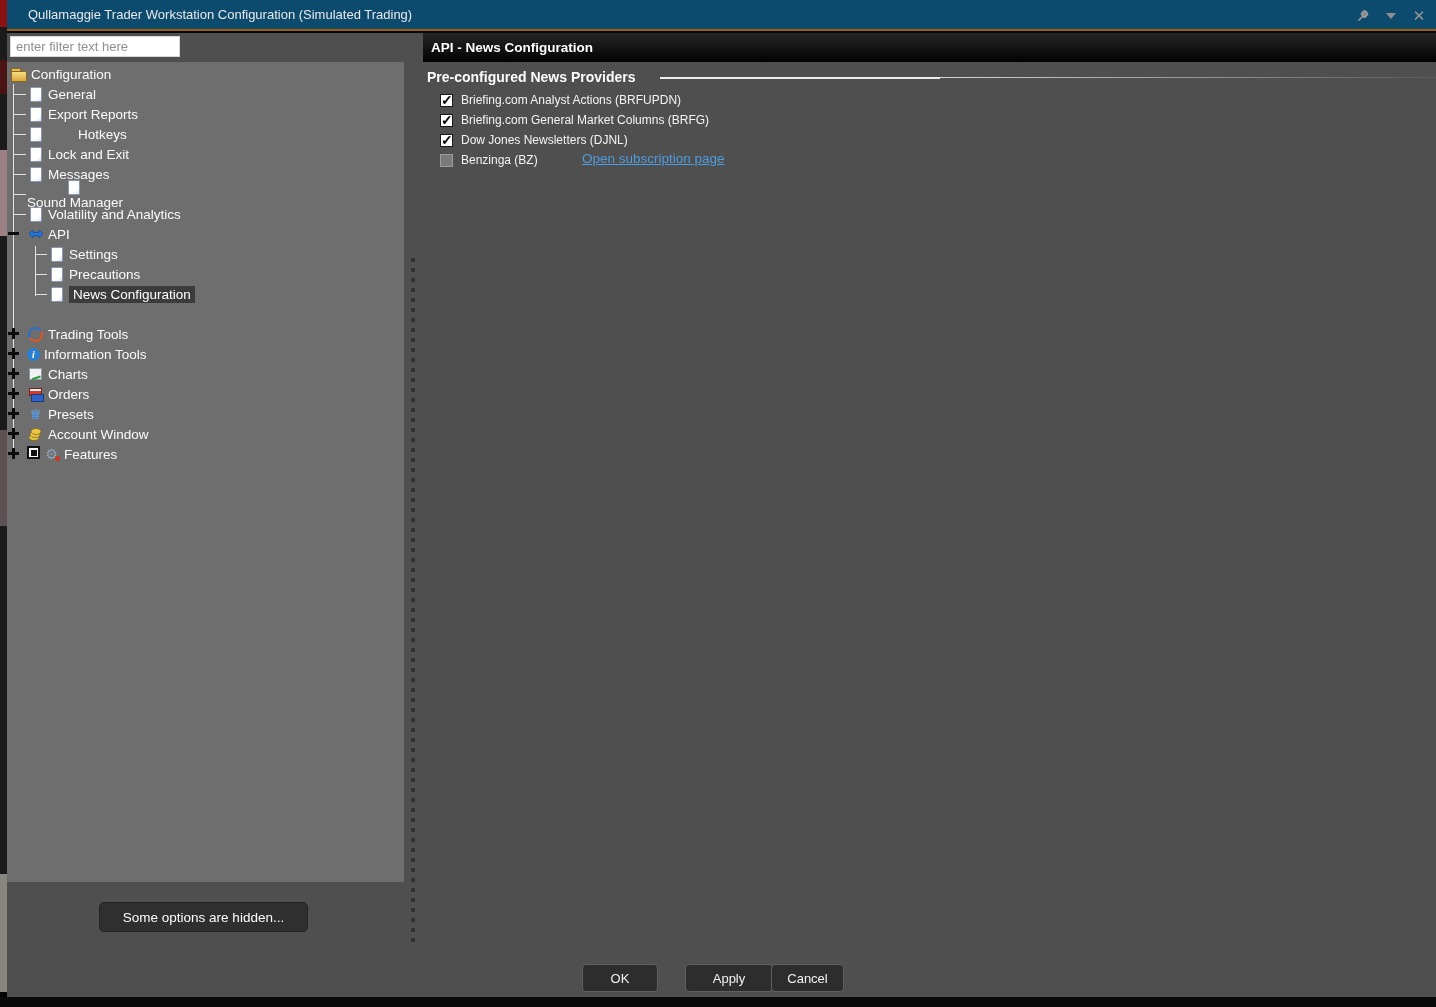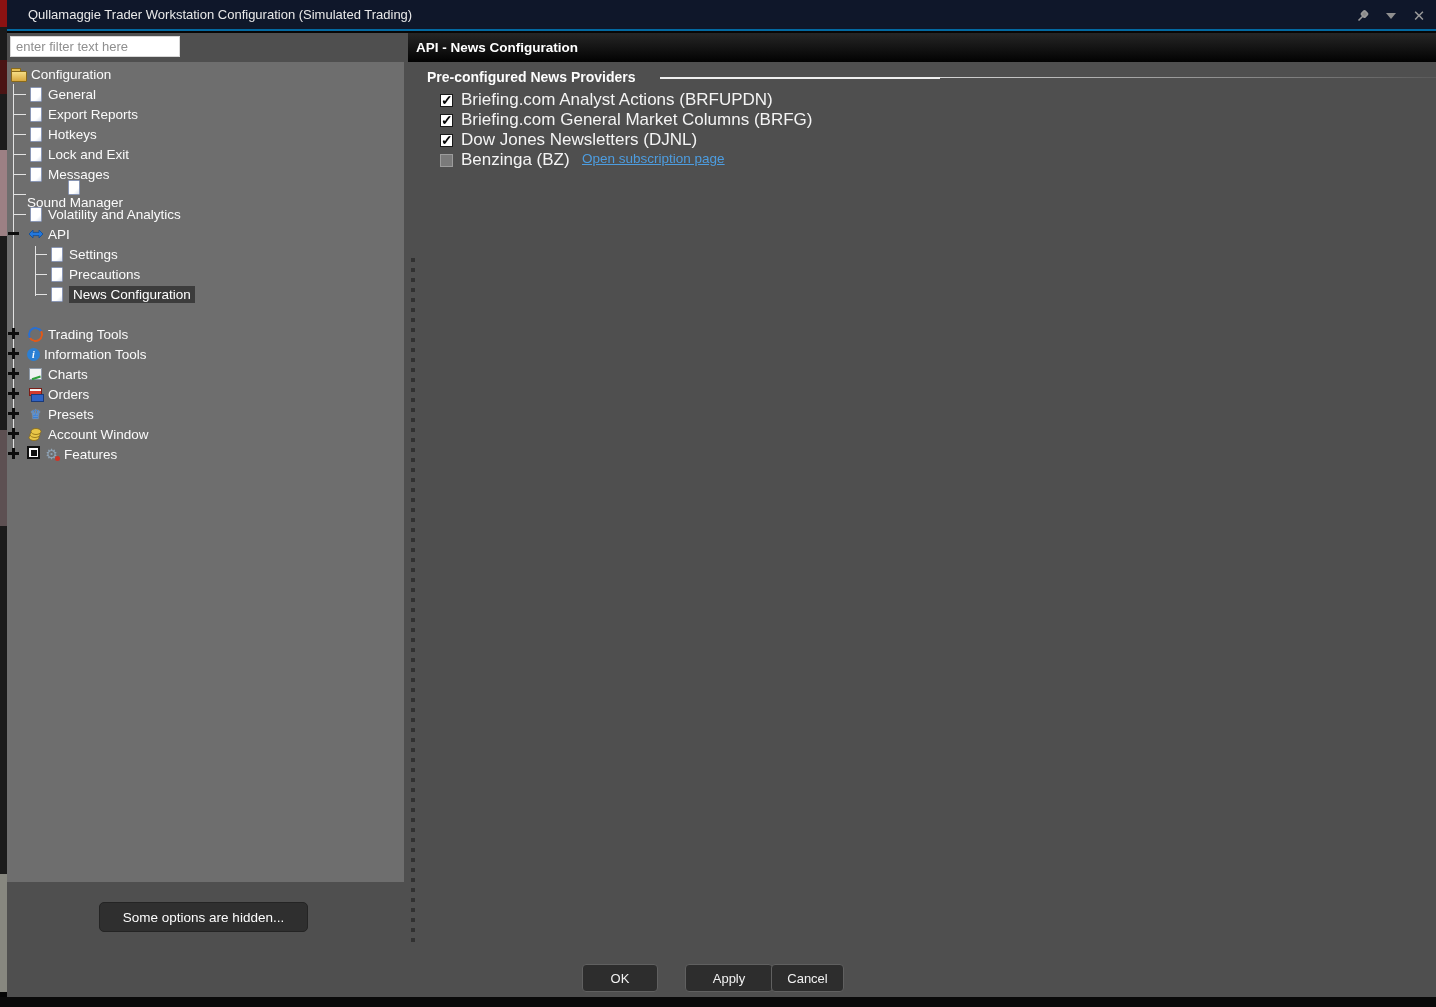--- a/index.html
+++ b/index.html
@@ -13,21 +13,21 @@
   .ls-seg { position:absolute; left:0; width:7px; }
   .ls-red   { top:0;   height:27px;  background:#8c1212; }
   .ls-red2  { top:60px; height:34px; background:#4a1414; }
   .ls-mauve { top:150px; height:86px; background:#9c8084; }
   .ls-mauve2{ top:430px; height:96px; background:#5d5052; }
   .ls-gray  { top:874px; height:118px; background:#87877f; }
   .ls-black { top:992px; height:15px; background:#050505; }
 
   .titlebar {
     position:absolute; left:7px; top:0; right:0; height:31px;
-    background:#0f172a; border-bottom:2px solid #0369a1;
+    background:#0c4a6e; border-bottom:2px solid #a16207;
     display:flex; align-items:center;
   }
   .title-text { margin-left:21px; font-size:13px; color:#e9e9e9; }
   .title-icons { position:absolute; right:8px; top:0; height:31px; display:flex; align-items:center; gap:10px; }
   .tbtn { width:18px; height:18px; display:flex; align-items:center; justify-content:center; color:#9a9a9a; }
   .tri-down { width:0; height:0; border-left:5px solid transparent; border-right:5px solid transparent; border-top:6px solid #8f8f8f; }
   .x-glyph { font-size:15px; color:#9a9a9a; line-height:1; }
 
   .dialog-body { position:absolute; left:7px; top:33px; right:0; bottom:10px; background:#4f4f4f; }
   .bottom-strip { position:absolute; left:0; bottom:0; width:1436px; height:10px; background:#0a0a0a; }
@@ -84,35 +84,35 @@
 
   
   .splitter {
     position:absolute; left:411px; top:258px; width:4px; height:684px;
     background:repeating-linear-gradient(to bottom, #313131 0 4px, rgba(0,0,0,0) 4px 10px);
     cursor:col-resize;
   }
 
   
   .main-header {
-    position:absolute; left:408px; top:33px; right:0; height:29px;
+    position:absolute; left:423px; top:33px; right:0; height:29px;
     background:linear-gradient(180deg,#262626,#020202);
     display:flex; align-items:center; font-weight:bold; font-size:13.5px; color:#fff;
     padding-left:8px;
   }
   .section-title { position:absolute; left:427px; top:69px; font-weight:bold; font-size:14px; color:#fdfdfd; }
   .section-rule-a { position:absolute; left:660px; top:77px; width:280px; height:2px; background:#efefef; }
   .section-rule-b { position:absolute; left:940px; top:77px; width:496px; height:1px; background:linear-gradient(90deg,#d6d6d6,#5a5a5a); }
 
   .provider-row { position:absolute; left:440px; height:20px; display:flex; align-items:center; }
   .chk { width:13px; height:13px; flex:none; position:relative; cursor:pointer; }
   .chk.on { background:#ffffff; border:1px solid #1a1a1a; }
   .chk.on::after { content:"✓"; position:absolute; left:0px; top:-3px; font-size:14px; font-weight:bold; color:#050505; }
   .chk.off { background:#7a7a7a; border:1px solid #9c9c9c; }
-  .provider-label { margin-left:8px; font-size:17px; color:#f4f4f4; }
+  .provider-label { margin-left:8px; font-size:12px; color:#f4f4f4; }
   .subscription-link { position:absolute; left:582px; top:151px; font-size:13.5px; color:#4d9de0; text-decoration:underline; cursor:pointer; }
 
   
   .footer-btn {
     position:absolute; top:964px; height:28px; background:#2d2d2d;
     border:1px solid #606060; border-radius:4px; color:#f2f2f2; font-size:13px;
     font-family:"Liberation Sans", sans-serif; cursor:pointer;
   }
   .btn-ok { left:582px; width:76px; }
   .btn-apply { left:685px; width:88px; }
@@ -178,21 +178,21 @@
       <span class="stub" style="left: 7px; width: 12px;"></span>
       <span style="display: inline-flex; align-items: center; margin-left: 20px;">
         <span style="display: inline-flex;">
           <span class="ic ic-page"></span>
         </span>
         <span class="tree-label">Export Reports</span>
       </span>
     </div>
     <div class="tree-row" style="top: 62px;">
       <span class="stub" style="left: 7px; width: 12px;"></span>
-      <span style="display: inline-flex; align-items: center; margin-left: 20px;">
+      <span style="display: inline-flex; align-items: center; margin-left: 20px; gap: 30px;">
         <span style="display: inline-flex;">
           <span class="ic ic-page"></span>
         </span>
         <span class="tree-label">Hotkeys</span>
       </span>
     </div>
     <div class="tree-row" style="top: 82px;">
       <span class="stub" style="left: 7px; width: 12px;"></span>
       <span style="display: inline-flex; align-items: center; margin-left: 20px;">
         <span style="display: inline-flex;">

